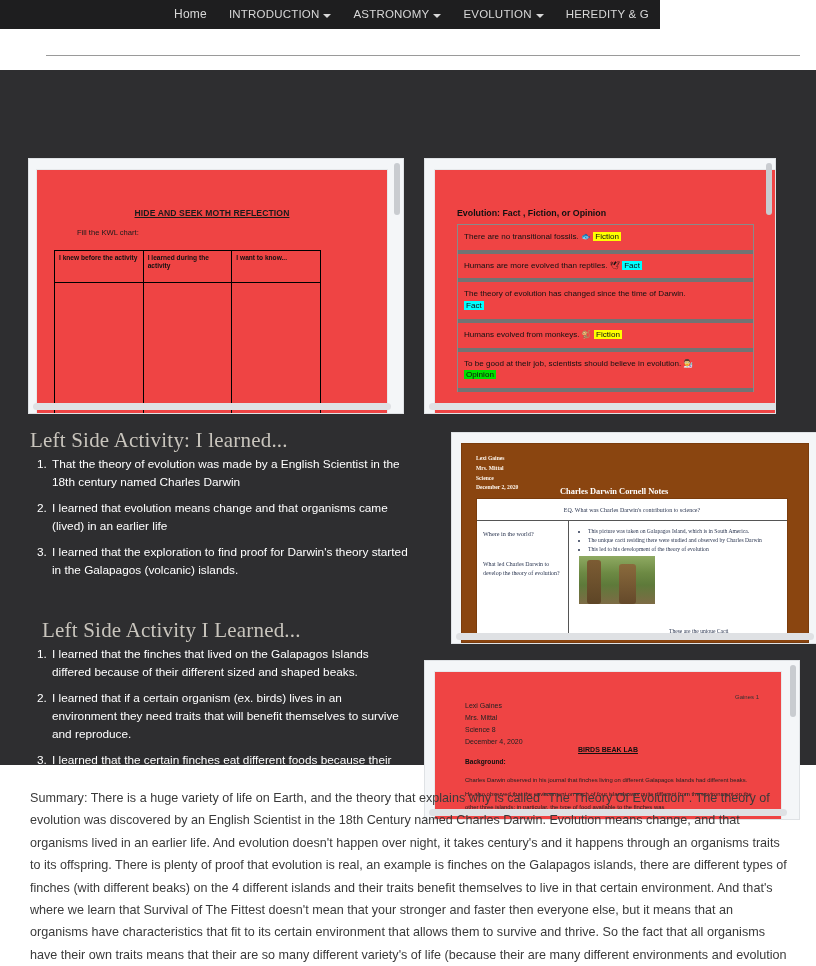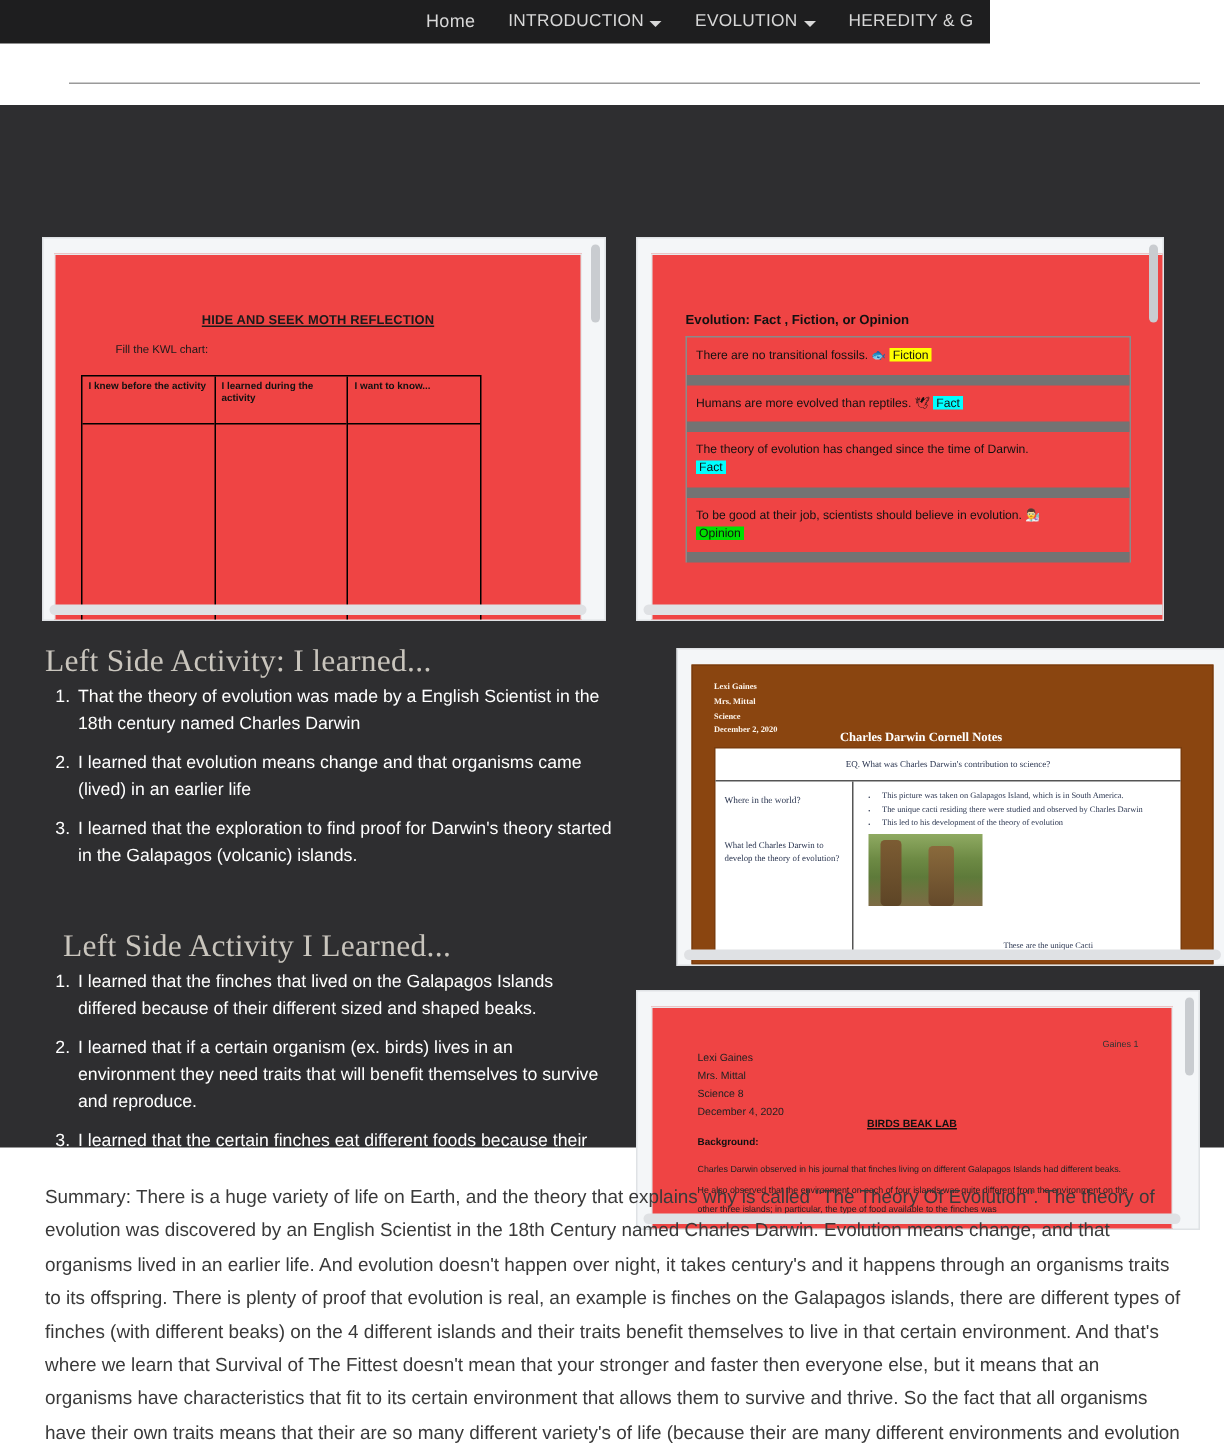--- a/index.html
+++ b/index.html
@@ -153,21 +153,21 @@
     position: absolute; left: 22px; top: 38px;
     font-size: 8.8px; font-weight: 700; color: #111;
   }
   .ffo-table {
     position: absolute; left: 22px; top: 54px;
     width: 297px;
     border: 1px solid #8a8a8a;
     border-bottom: none;
   }
   .ffo-row {
-    border-bottom: 7px solid #737373;
+    border-bottom: 4px solid #737373;
     padding: 6px 6px 7px 6px;
     font-size: 8.1px;
     color: #111;
     line-height: 1.45;
     min-height: 28px;
   }
   .ffo-row .emoji { font-size: 8px; }
   .hl { padding: 0 2px; font-weight: 400; }
   .hl-fiction { background: #ffff00; }
   .hl-fact    { background: #00ffff; text-align: center; }
@@ -319,20 +319,24 @@
 
 <div class="topnav">
   <div class="nav-item home">
     <span>Home</span>
   </div>
   <div class="nav-item">
     <span>INTRODUCTION</span>
     <span class="caret"></span>
   </div>
   <div class="nav-item">
+    <span>ASTRONOMY</span>
+    <span class="caret"></span>
+  </div>
+  <div class="nav-item">
     <span>EVOLUTION</span>
     <span class="caret"></span>
   </div>
   <div class="nav-item">
     <span>HEREDITY &amp; G</span>
   </div>
 </div>
 
 <div class="dark-section">
 
@@ -367,20 +371,25 @@
         </div>
         <div class="ffo-row">
           <span>Humans are more evolved than reptiles.</span>
           <span class="emoji">🕊</span>
           <span class="hl hl-fact">Fact</span>
         </div>
         <div class="ffo-row">
           <span>The theory of evolution has changed since the time of Darwin.</span>
           <br>
           <span class="hl hl-fact">Fact</span>
+        </div>
+        <div class="ffo-row">
+          <span>Humans evolved from monkeys.</span>
+          <span class="emoji">🐒</span>
+          <span class="hl hl-fiction">Fiction</span>
         </div>
         <div class="ffo-row">
           <span>To be good at their job, scientists should believe in evolution.</span>
           <span class="emoji">👨‍🔬</span>
           <br>
           <span class="hl hl-opinion">Opinion</span>
         </div>
       </div>
     </div>
     <div class="vscroll"></div>

